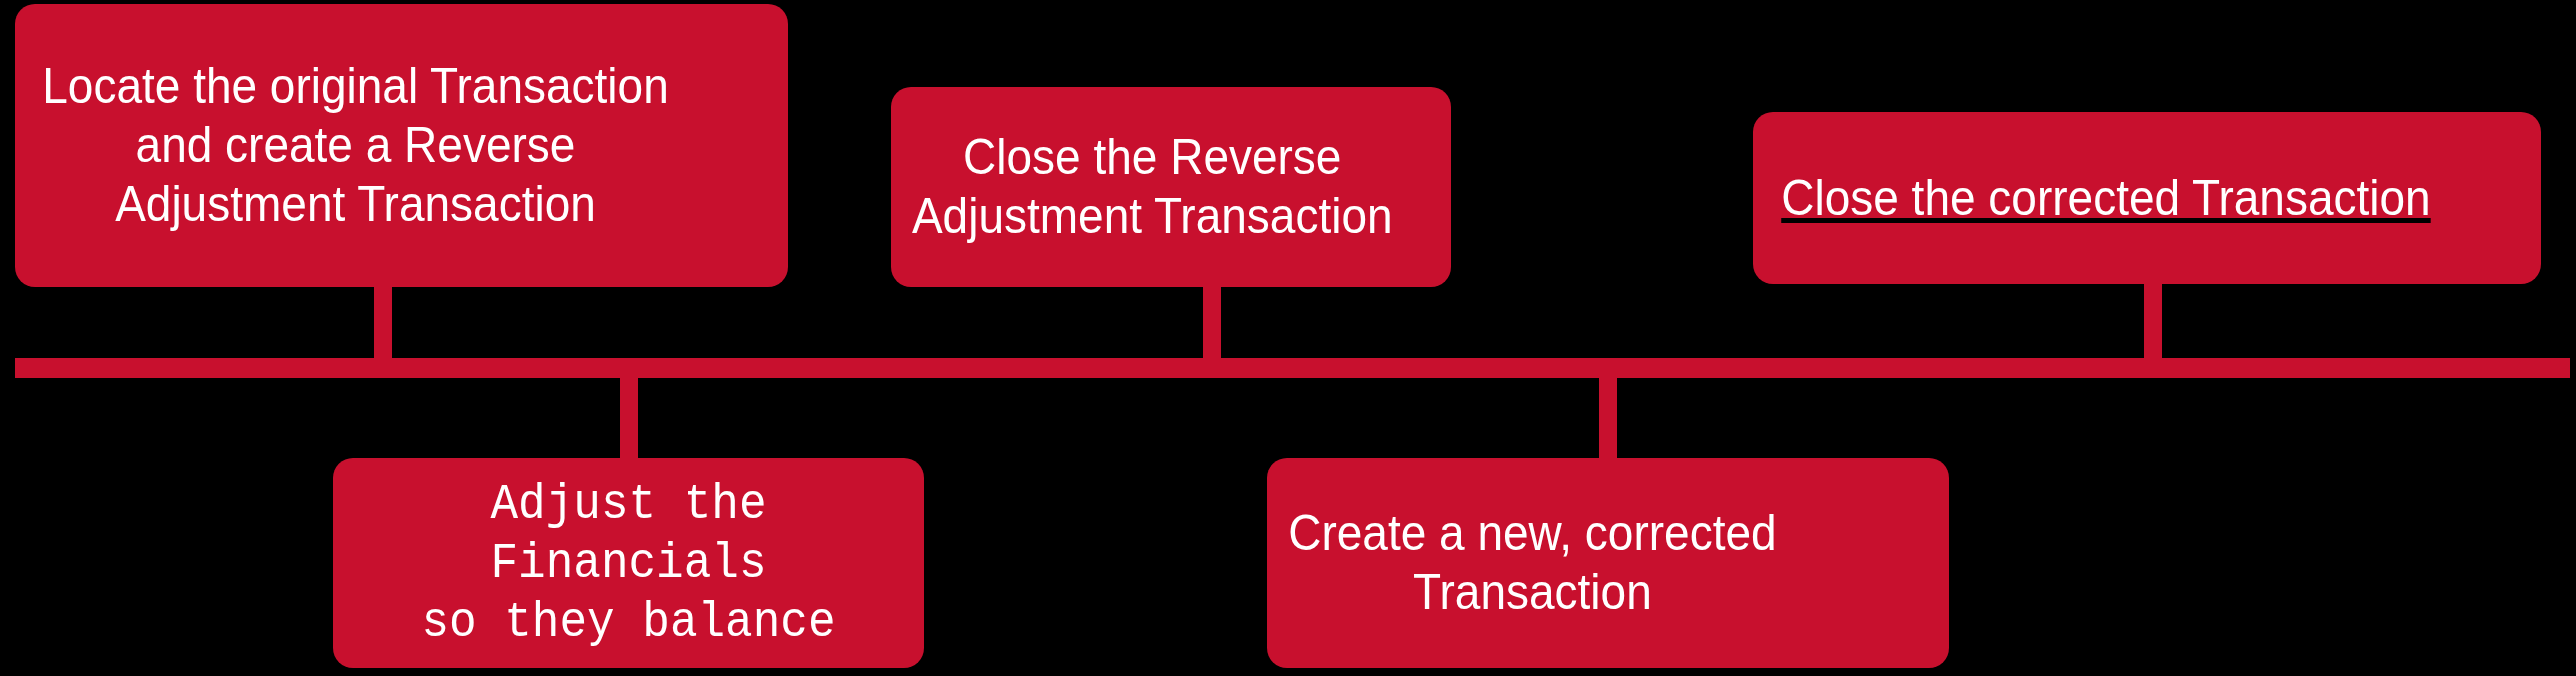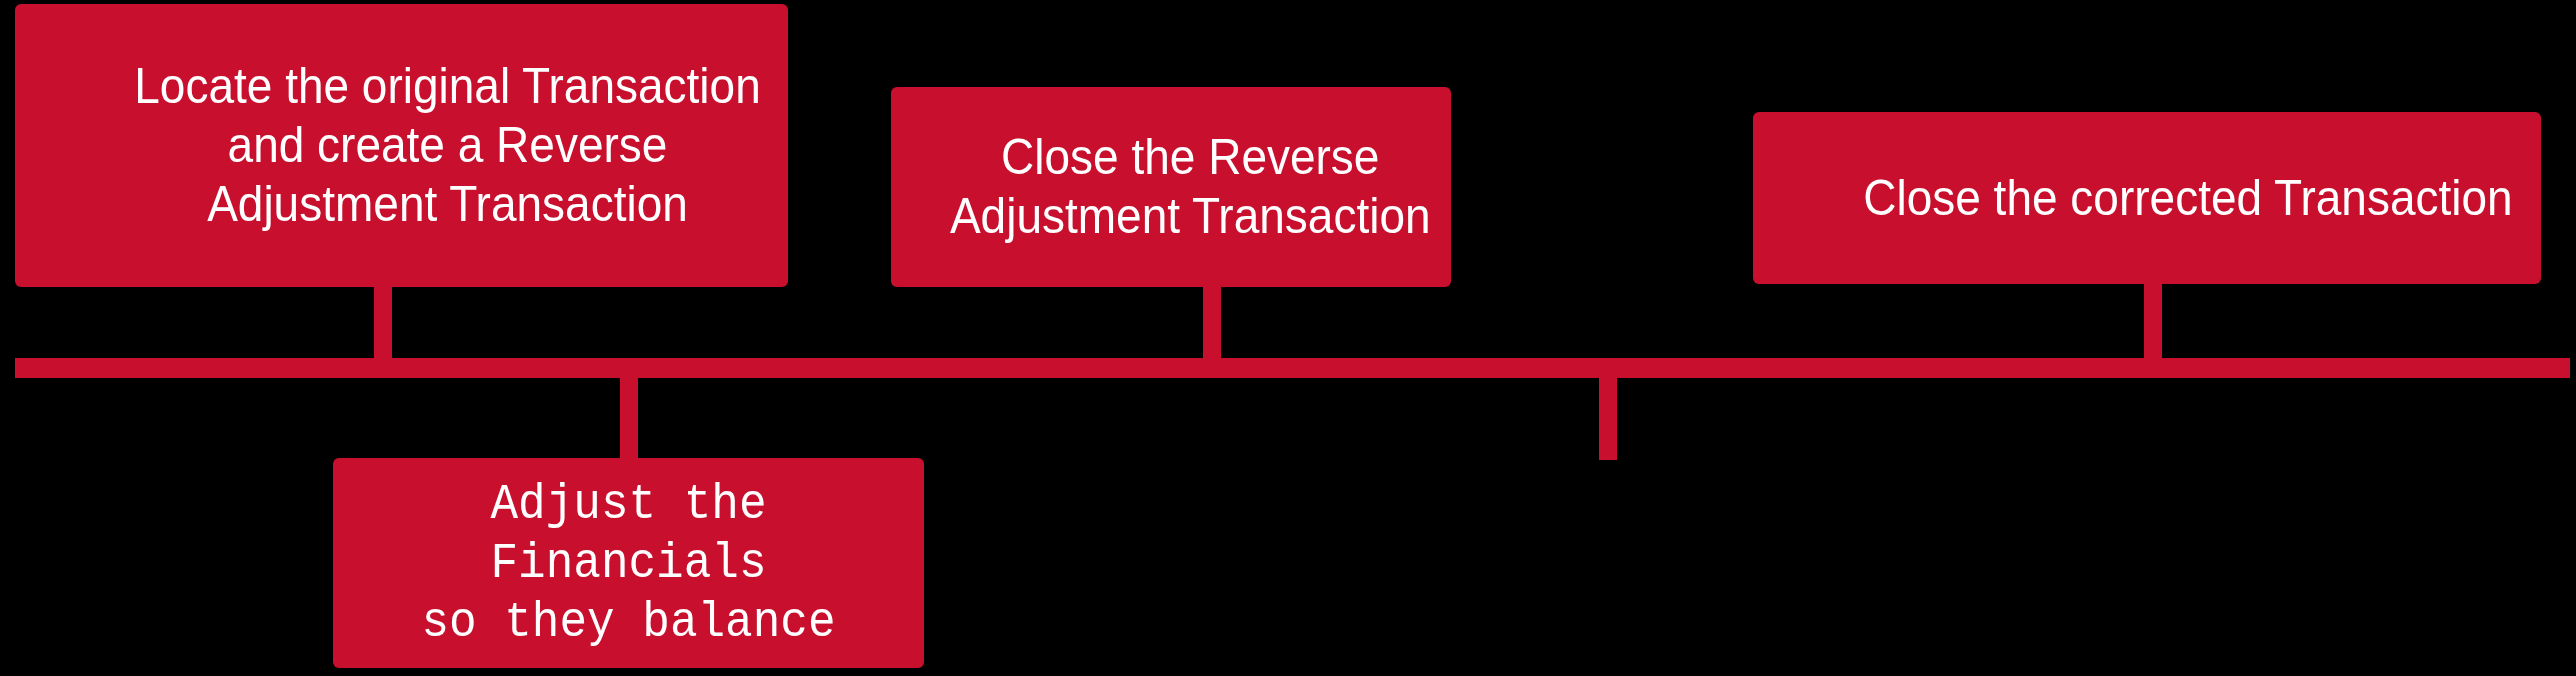--- a/index.html
+++ b/index.html
@@ -37,29 +37,29 @@
     background: var(--accent);
   }
   .conn-1 { left: 374px;  top: 283px; height: 78px; }
   .conn-2 { left: 1203px; top: 283px; height: 78px; }
   .conn-3 { left: 2144px; top: 271px; height: 90px; }
   .conn-4 { left: 620px;  top: 376px; height: 84px; }
   .conn-5 { left: 1599px; top: 376px; height: 84px; }
   .step-box {
     position: absolute;
     background: var(--accent);
-    border-radius: 6px;
+    border-radius: 20px;
     display: flex;
     align-items: center;
-    justify-content: flex-end;
+    justify-content: flex-start;
     text-align: center;
   }
   .box-1 { left: 15.4px;   top: 3.5px;   width: 773px; height: 283px; }
   .box-2 { left: 891px; top: 87px; width: 560px;  height: 200px; }
-  .box-3 { left: 1753px; top: 112px; width: 788px; height: 172px; }
+  .box-3 { left: 1753px; top: 112px; width: 788px; height: 172px; text-decoration: underline; }
   .box-4 { left: 333px;  top: 458px; width: 591px;  height: 210px; font-family: Liberation Mono, monospace; }
   .box-5 { left: 1267px; top: 458px; width: 682px;  height: 210px; }
   .step-label {
     color: var(--text);
     font-size: 50px;
     line-height: 59px;
     white-space: pre-line;
     transform: scaleX(0.92);
     transform-origin: center center;
   }
@@ -86,19 +86,23 @@
   <div class="step-box box-4">
     <div class="step-label">Adjust the Financials
 so they balance</div>
   </div>
 
   <div class="step-box box-2">
     <div class="step-label">Close the Reverse
 Adjustment Transaction</div>
   </div>
 
+  <div class="step-box box-5">
+    <div class="step-label">Create a new, corrected
+Transaction</div>
+  </div>
 
   <div class="step-box box-3">
     <div class="step-label">Close the corrected Transaction</div>
   </div>
 
 </div>
 
 
 </body></html>

